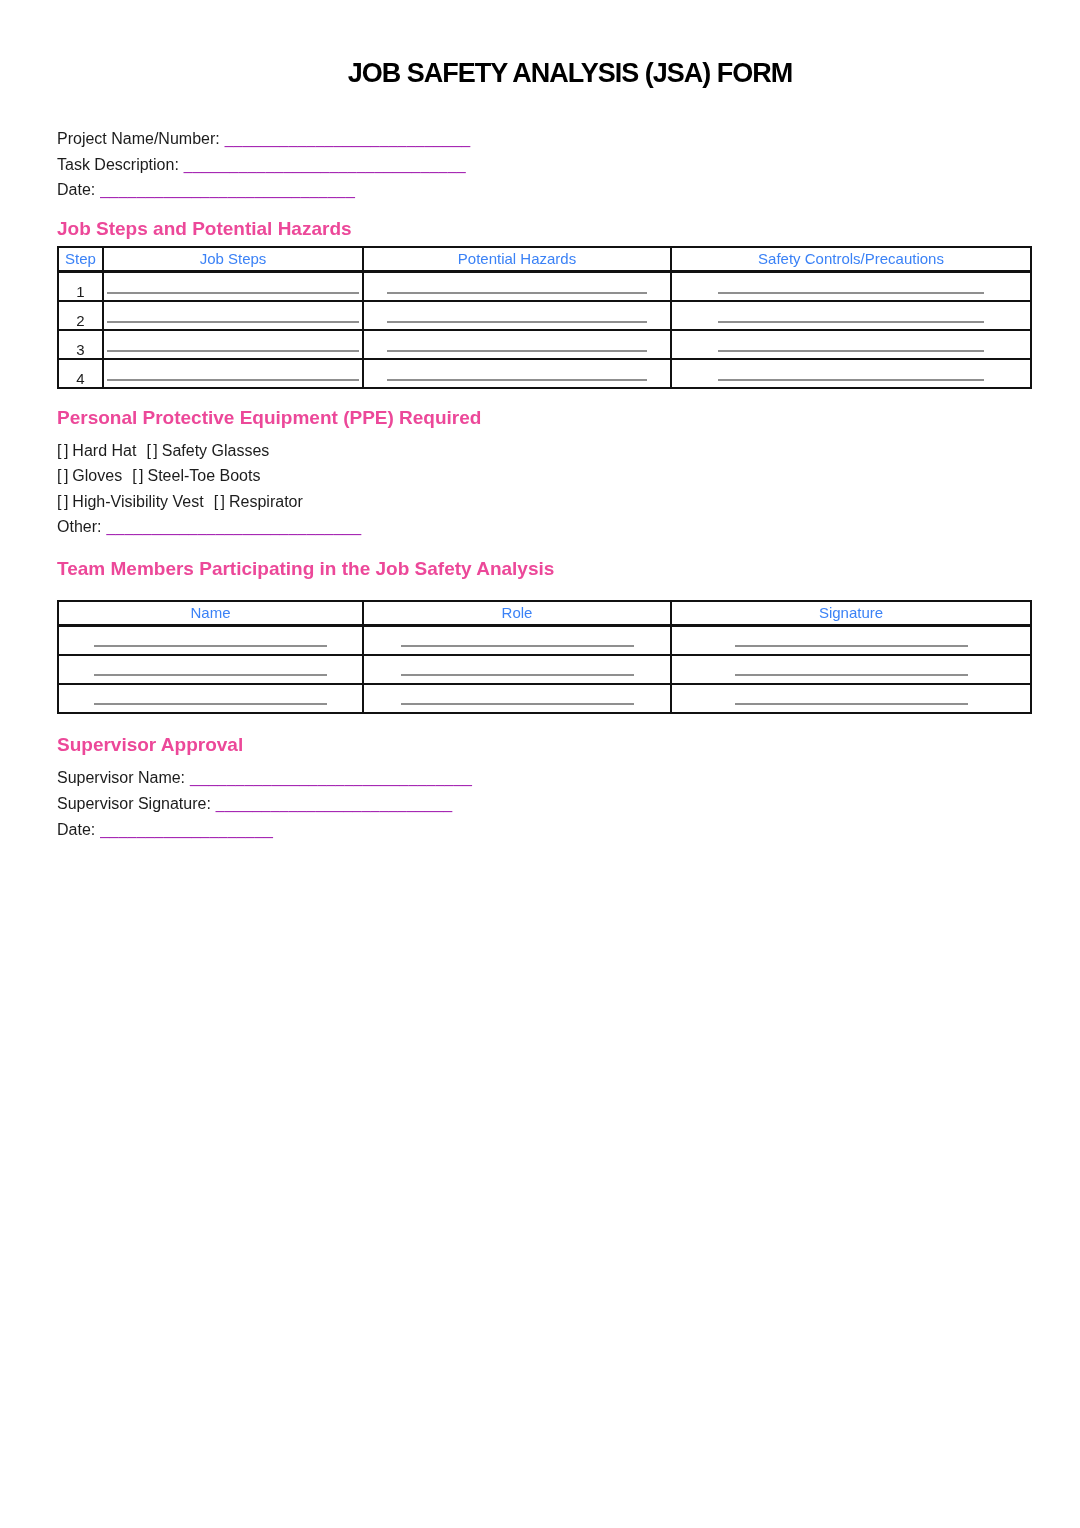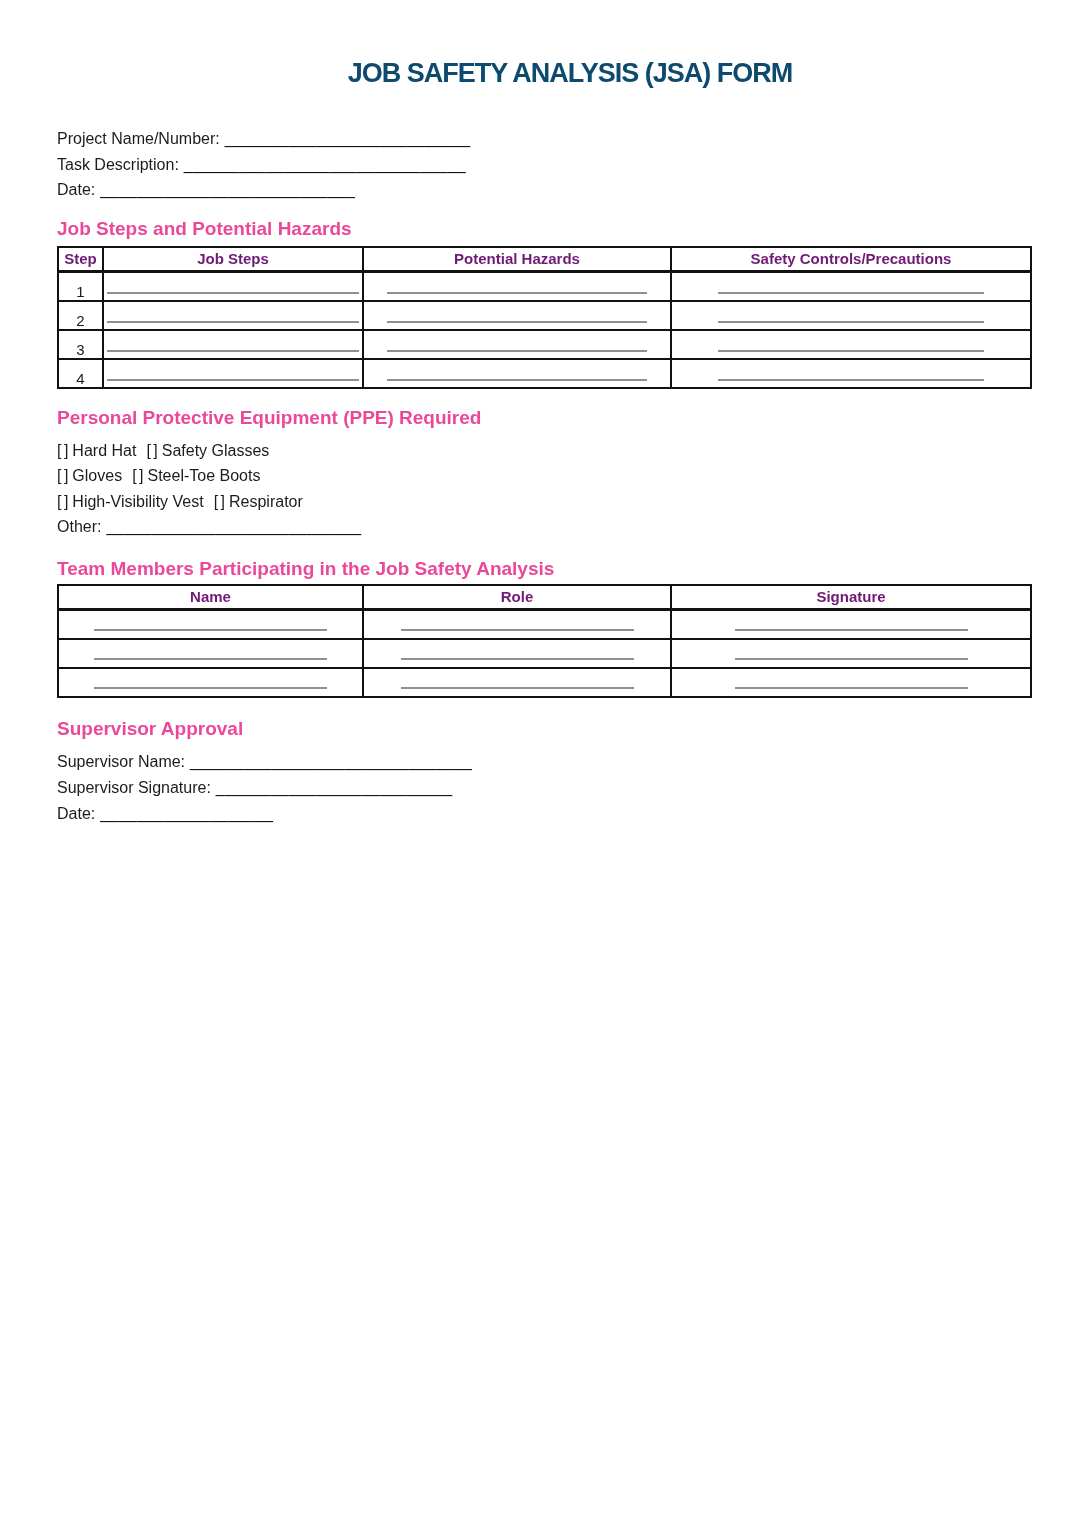--- a/index.html
+++ b/index.html
@@ -14,62 +14,62 @@
     overflow: hidden;
   }
   .title {
     margin: 0 0 38px 0;
     padding-left: 55px;
     text-align: center;
     font-size: 27px;
     font-weight: bold;
     letter-spacing: -1px;
     line-height: 30px;
-    color: #0c4a6e;
+    color: #000000;
     white-space: nowrap;
   }
   .field-row {
     font-size: 16px;
     line-height: 25.5px;
     white-space: nowrap;
   }
   .blank {
     margin-left: 5px;
-    color: #000000;
+    color: #a21caf;
     letter-spacing: 0.2px;
     text-align: center;
   }
   h2 {
     font-size: 19px;
     font-weight: bold;
     color: #ec4899;
     line-height: 22px;
     margin: 0;
     white-space: nowrap;
   }
   .h-jobsteps { margin: 15px 0 6px 0; }
   .h-ppe      { margin: 18px 0 9px 0; }
-  .h-team     { margin: 5px 0 4px 0; }
+  .h-team     { margin: 5px 0 20px 0; }
   .h-sup      { margin: 20px 0 9px 0; }
 
   table.jsa-table {
     border-collapse: collapse;
     width: 973px;
     table-layout: fixed;
   }
   table.jsa-table th {
     border: 2px solid #111111;
     border-bottom: 3px solid #111111;
     height: 25px;
     padding: 0 2px;
     font-size: 15px;
-    font-weight: bold;
+    font-weight: normal;
     text-align: center;
     vertical-align: middle;
-    color: #701a75;
+    color: #3b82f6;
   }
   table.jsa-table td {
     border: 2px solid #111111;
     height: 29px;
     padding: 0;
     vertical-align: bottom;
   }
   td.step-cell {
     text-align: center;
     vertical-align: middle;

